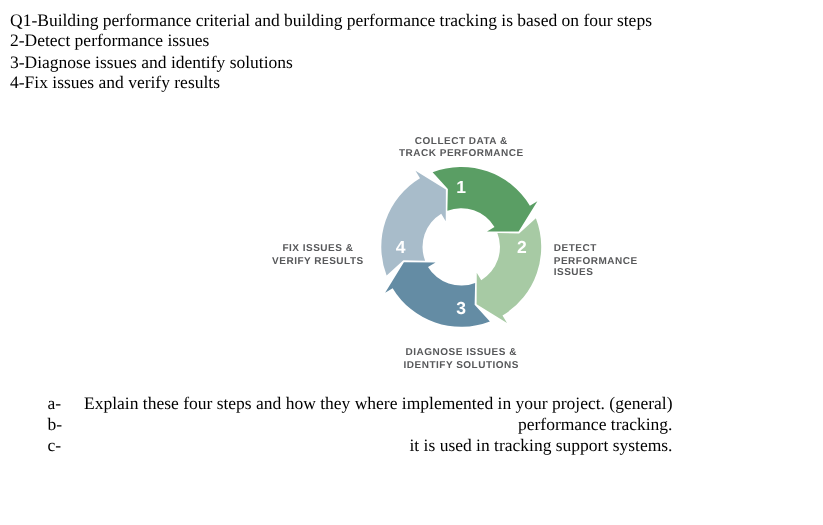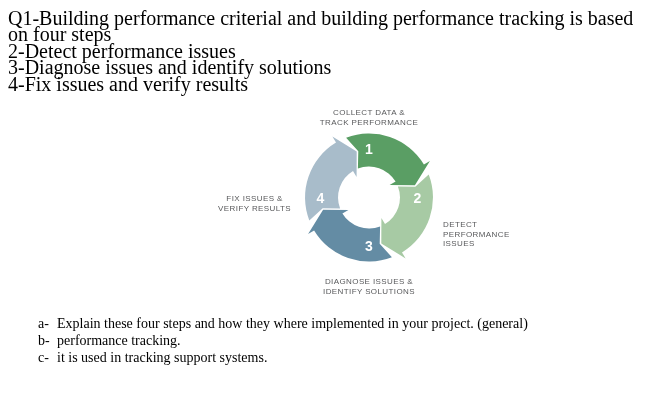--- a/index.html
+++ b/index.html
@@ -2,39 +2,39 @@
 <html><head>
 <meta charset="utf-8">
 <style>
   html,body{margin:0;padding:0;}
   body{
     width:658px;height:420px;position:relative;background:#ffffff;overflow:hidden;
     font-family:"Liberation Serif", serif;
   }
   .intro{
     position:absolute;top:10px;left:8px;width:630px;
-    font-size:20px;line-height:16.4px;color:#000;
+    font-size:14px;line-height:16.4px;color:#000;
   }
   .diagram-svg{position:absolute;top:0;left:0;}
   .cycle-label{
     position:absolute;
     font-family:"Liberation Sans", sans-serif;
-    font-weight:400;font-size:8px;line-height:9.6px;letter-spacing:.4px;
+    font-weight:700;font-size:8px;line-height:9.6px;letter-spacing:.4px;
     white-space:nowrap;
   }
   .cycle-label.center{transform:translateX(-50%);text-align:center;}
   .cycle-label.left-side{text-align:center;}
-  .cycle-label.right-side{text-align:left;margin-top:26px;}
+  .cycle-label.right-side{text-align:left;}
   .questions{
     position:absolute;top:316px;left:38px;width:500px;
     font-size:14px;line-height:16.8px;color:#000;
   }
   .qrow{display:flex;}
   .qmarker{width:19px;flex:none;}
-  .qlines{flex:1;}
+  .qlines{flex:1;text-align:right;}
   .num-text{
     font-family:"Liberation Sans", sans-serif;
     font-weight:700;font-size:14px;text-anchor:middle;
   }
 </style>
 </head>
 <body>
 
 <div class="intro">
   <div>Q1-Building performance criterial and building performance tracking is based on four steps</div>

